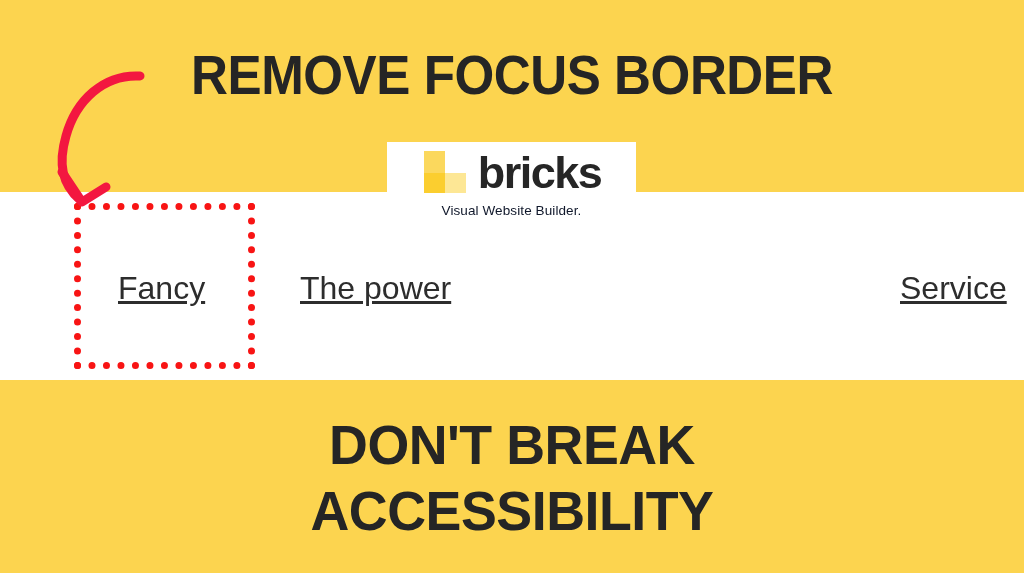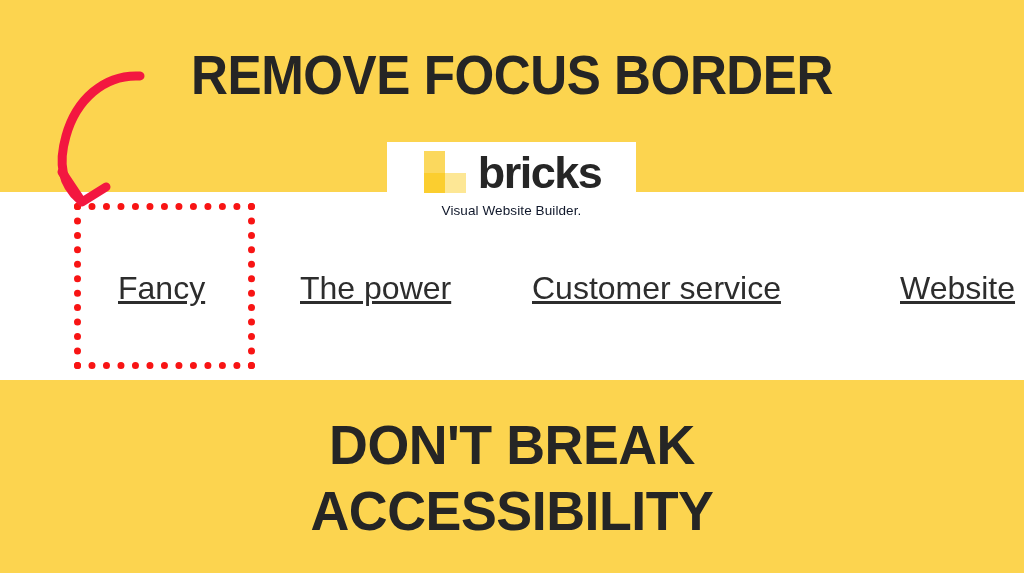--- a/index.html
+++ b/index.html
@@ -189,22 +189,21 @@
         <i class="brick-br"></i>
       </span>
       <span class="logo-word">bricks</span>
     </div>
     <div class="logo-tagline">Visual Website Builder.</div>
   </div>
 
   <div class="nav-items">
     <a class="nav-item nav-item-0" href="#">Fancy</a>
     <a class="nav-item nav-item-1" href="#">The power</a>
-    <a class="nav-item nav-item-2" href="#">Customer service</a>
-    <a class="nav-item nav-item-3" href="#">Website</a>
+    <a class="nav-item nav-item-3" href="#">Service</a>
   </div>
 
   <div class="focus-ring"></div>
 
   <svg class="arrow-svg" viewBox="0 0 1024 573">
     <path d="M 140 76 C 104 74, 76 100, 66 136 C 58 164, 62 184, 80 200" fill="none" stroke="#F31740" stroke-width="9" stroke-linecap="round"></path>
     <path d="M 62 172 L 82 202 L 106 187" fill="none" stroke="#F31740" stroke-width="9" stroke-linecap="round" stroke-linejoin="round"></path>
   </svg>
 
   <div class="headline-bottom">

